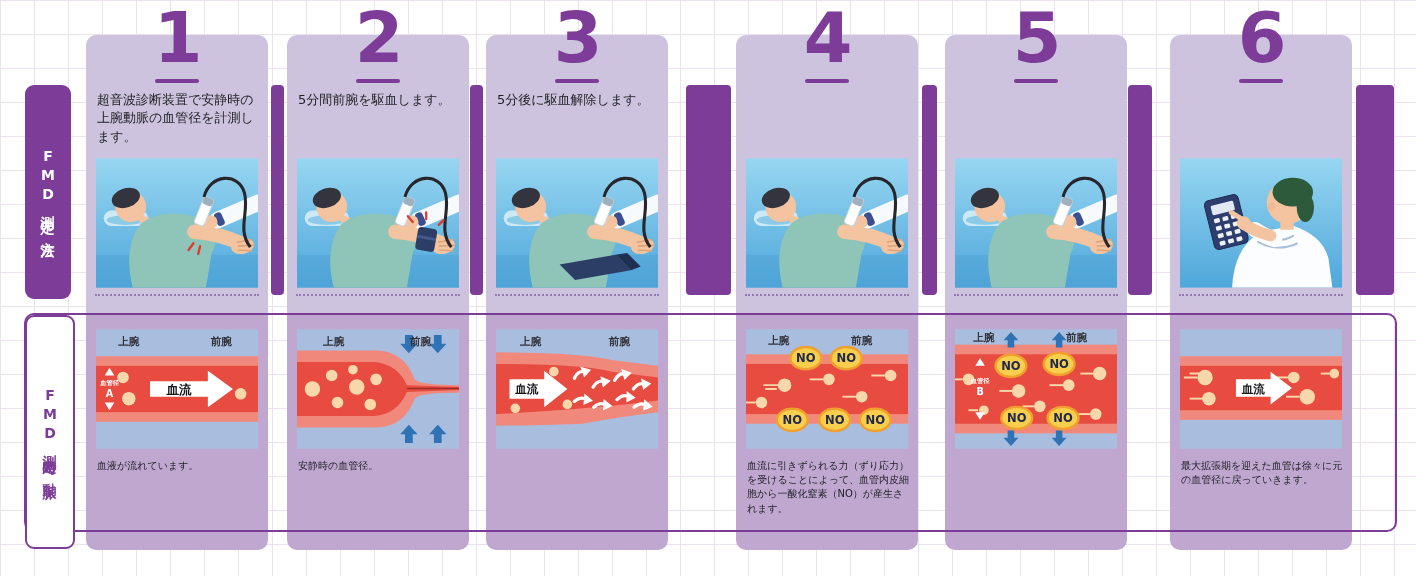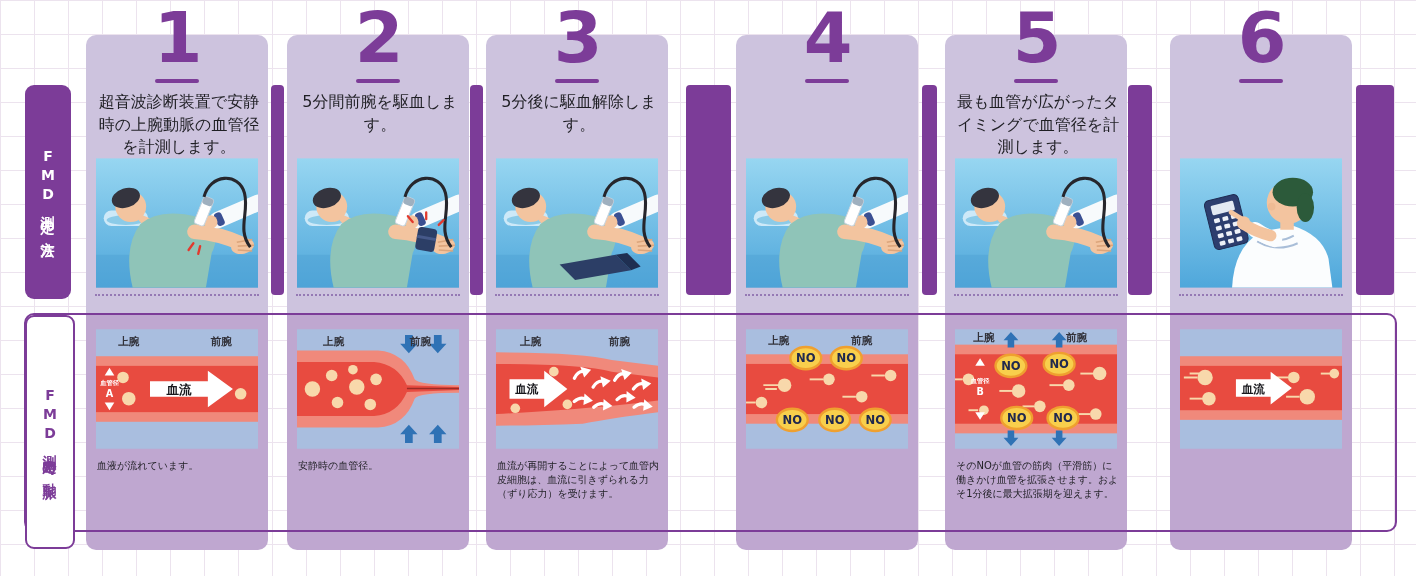--- a/index.html
+++ b/index.html
@@ -22,21 +22,21 @@
     position:absolute; top:-32px; left:0; right:0; text-align:center;
     font-size:70px; line-height:70px; font-weight:800; color:#7c3c98;
     letter-spacing:-2px;
   }
   .num-rule {
     position:absolute; top:44px; left:50%; transform:translateX(-50%);
     width:44px; height:4px; background:#7c3c98; border-radius:2px;
   }
   .desc {
     position:absolute; top:56px; left:11px; right:7px;
-    font-size:16px; line-height:1.42; color:#1f1f24; white-space:pre-line;text-align:center;
+    font-size:13px; line-height:1.42; color:#1f1f24; white-space:pre-line;
   }
   .illus {
     position:absolute; top:121px; left:10px; width:162px; height:134px;
   }
   .illus svg, .artery svg { display:block; width:100%; height:100%; }
   .dotted {
     position:absolute; top:259px; left:9px; right:9px;
     border-top:2px dotted #9579b4;
   }
   .artery {
@@ -266,21 +266,20 @@
         <use href="#sArr" transform="translate(100,55) rotate(-8)"></use>
         <use href="#sArr" transform="translate(102,76) rotate(8)"></use>
         <use href="#sArr" transform="translate(122,48) rotate(-12)"></use>
         <use href="#sArr" transform="translate(126,68) rotate(6)"></use>
         <use href="#sArr" transform="translate(142,57) rotate(-5)"></use>
         <use href="#sArr" transform="translate(144,76) rotate(10)"></use>
         <text class="lab" x="36" y="16" text-anchor="middle">上腕</text>
         <text class="lab" x="128" y="16" text-anchor="middle">前腕</text>
       </svg>
     </div>
-    <div class="caption">血流が再開することによって血管内皮細胞は、血流に引きずられる力（ずり応力）を受けます。</div>
   </div>
 
   <div class="card" style="left:736px">
     <div class="num">4</div>
     <div class="num-rule"></div>
     <div class="illus">
       <svg viewBox="0 0 168 134">
           <use href="#personScene"></use>
         </svg>
     </div>
@@ -306,26 +305,26 @@
         </g>
         <use href="#noPill" transform="translate(62,30)"></use>
         <use href="#noPill" transform="translate(104,30)"></use>
         <use href="#noPill" transform="translate(48,94)"></use>
         <use href="#noPill" transform="translate(92,94)"></use>
         <use href="#noPill" transform="translate(134,94)"></use>
         <text class="lab" x="34" y="15" text-anchor="middle">上腕</text>
         <text class="lab" x="120" y="15" text-anchor="middle">前腕</text>
       </svg>
     </div>
+    <div class="caption">血流に引きずられる力（ずり応力）を受けることによって、血管内皮細胞から一酸化窒素（NO）が産生されます。</div>
   </div>
 
   <div class="card" style="left:945px">
     <div class="num">5</div>
     <div class="num-rule"></div>
-    <div class="desc">最も血管が広がったタイミングで血管径を計測します。</div>
     <div class="illus">
       <svg viewBox="0 0 168 134">
           <use href="#personScene"></use>
         </svg>
     </div>
     <div class="dotted"></div>
     <div class="artery">
       <svg viewBox="0 0 168 124">
         <rect width="168" height="124" fill="#a9bedf"></rect>
         <rect y="16" width="168" height="92" fill="#f0897b"></rect>
@@ -357,21 +356,20 @@
         <use href="#noPill" transform="translate(64,92)"></use>
         <use href="#noPill" transform="translate(112,92)"></use>
         <polygon points="26,30 21,38 31,38" fill="#ffffff"></polygon>
           <polygon points="26,94 21,86 31,86" fill="#ffffff"></polygon>
         <text class="meas" x="26" y="56" text-anchor="middle">血管径</text>
         <text class="measL" x="26" y="68" text-anchor="middle">B</text>
         <text class="lab" x="30" y="12" text-anchor="middle">上腕</text>
         <text class="lab" x="126" y="12" text-anchor="middle">前腕</text>
       </svg>
     </div>
-    <div class="caption">そのNOが血管の筋肉（平滑筋）に働きかけ血管を拡張させます。およそ1分後に最大拡張期を迎えます。</div>
   </div>
 
   <div class="card" style="left:1170px">
     <div class="num">6</div>
     <div class="num-rule"></div>
     <div class="illus">
       <svg viewBox="0 0 168 134">
           <use href="#doctorScene"></use>
         </svg>
     </div>
@@ -392,20 +390,21 @@
           <circle cx="26" cy="50" r="8"></circle>
             <circle cx="30" cy="72" r="7"></circle>
             <circle cx="118" cy="50" r="6"></circle>
           <circle cx="132" cy="70" r="8"></circle>
             <circle cx="160" cy="46" r="5"></circle>
         </g>
         <polygon points="58,52 94,52 94,44 116,61 94,78 94,70 58,70" fill="#ffffff"></polygon>
         <text class="flow2" x="76" y="66" text-anchor="middle">血流</text>
       </svg>
     </div>
+    <div class="caption">最大拡張期を迎えた血管は徐々に元の血管径に戻っていきます。</div>
   </div>
 
   <div class="row2-frame"></div>
 
   <div class="side side-top">
     <div class="vtext">FMD測定の方法</div>
   </div>
   <div class="side side-bottom">
     <div class="vtext">FMD測定時の動脈</div>
   </div>

